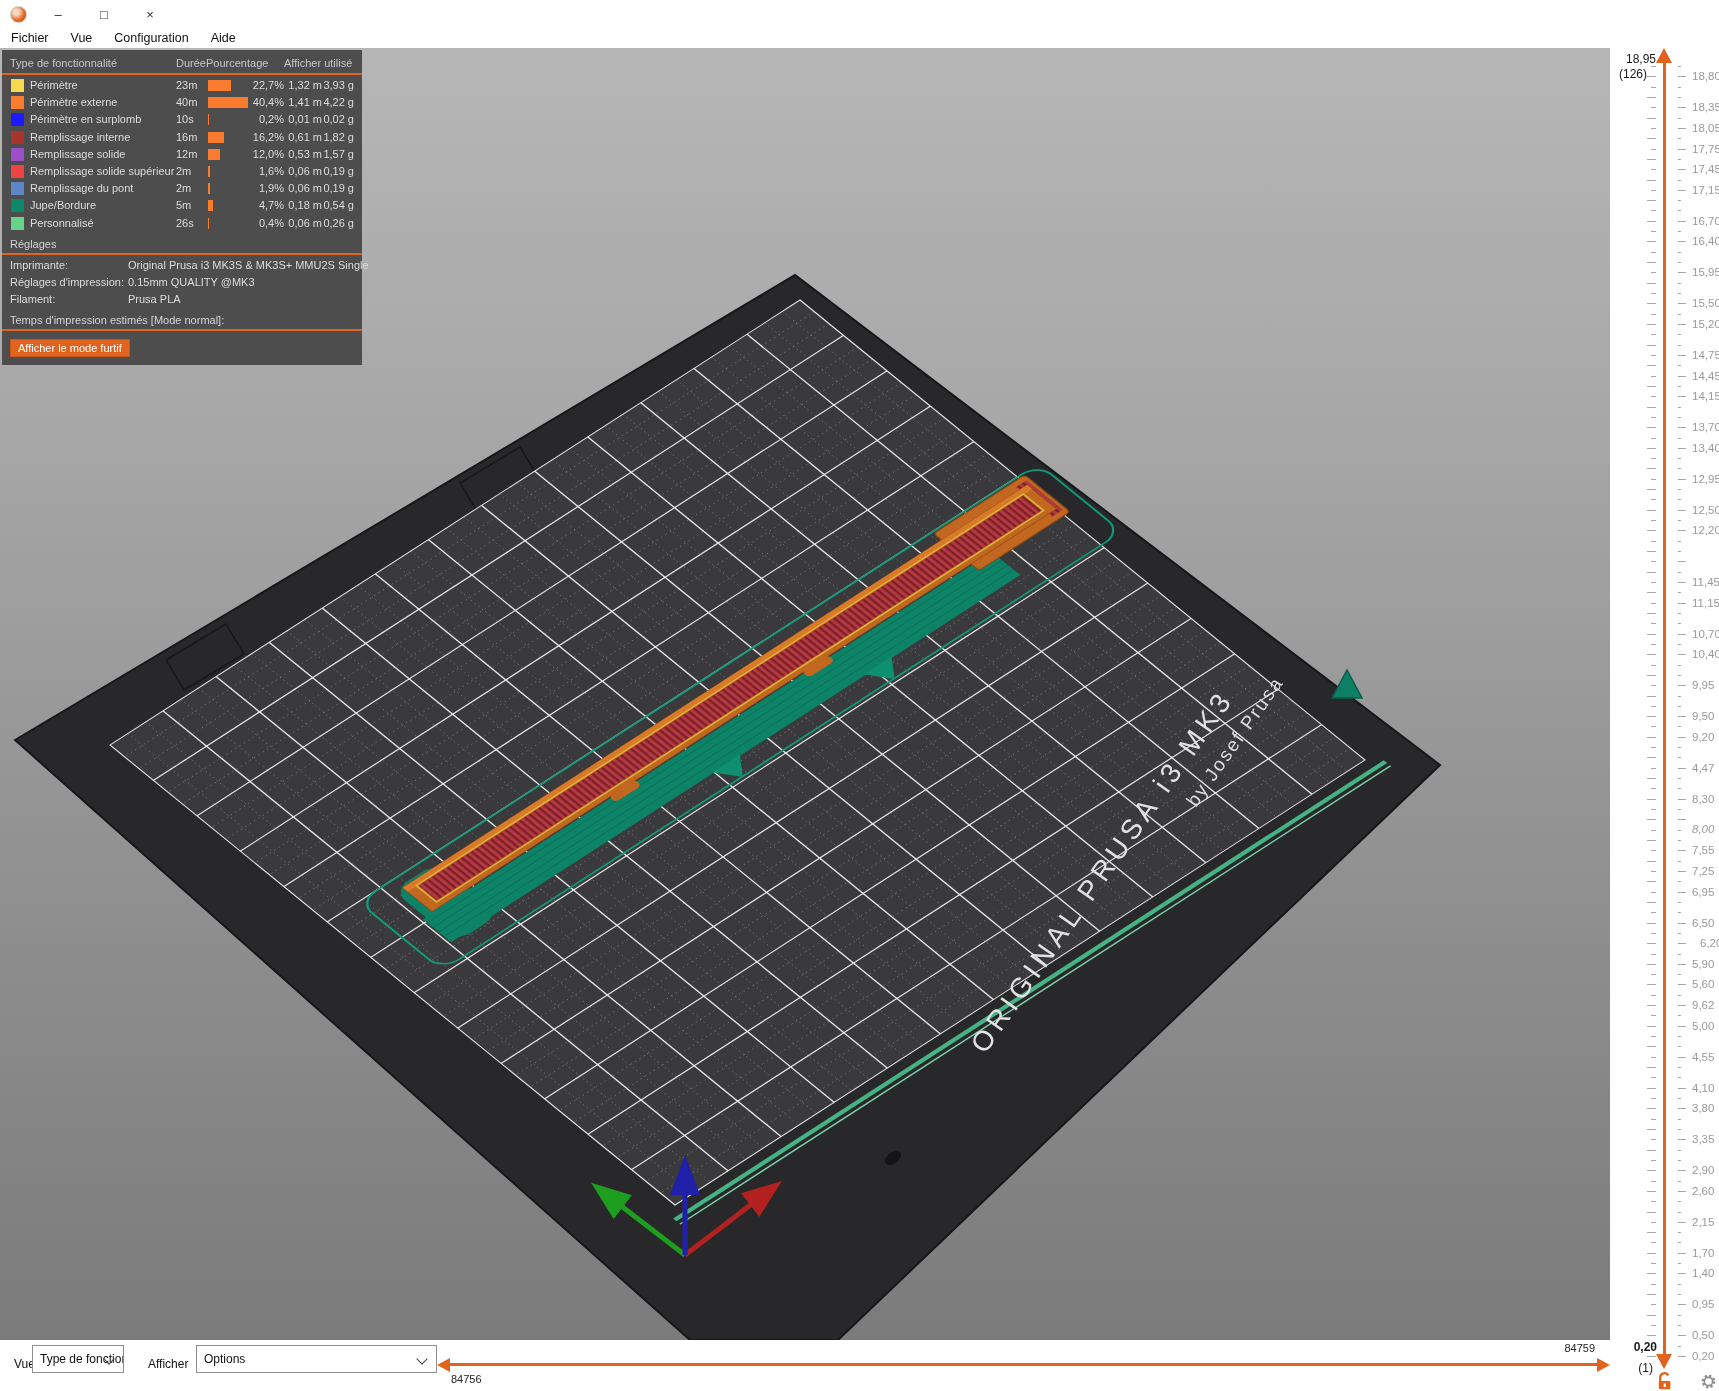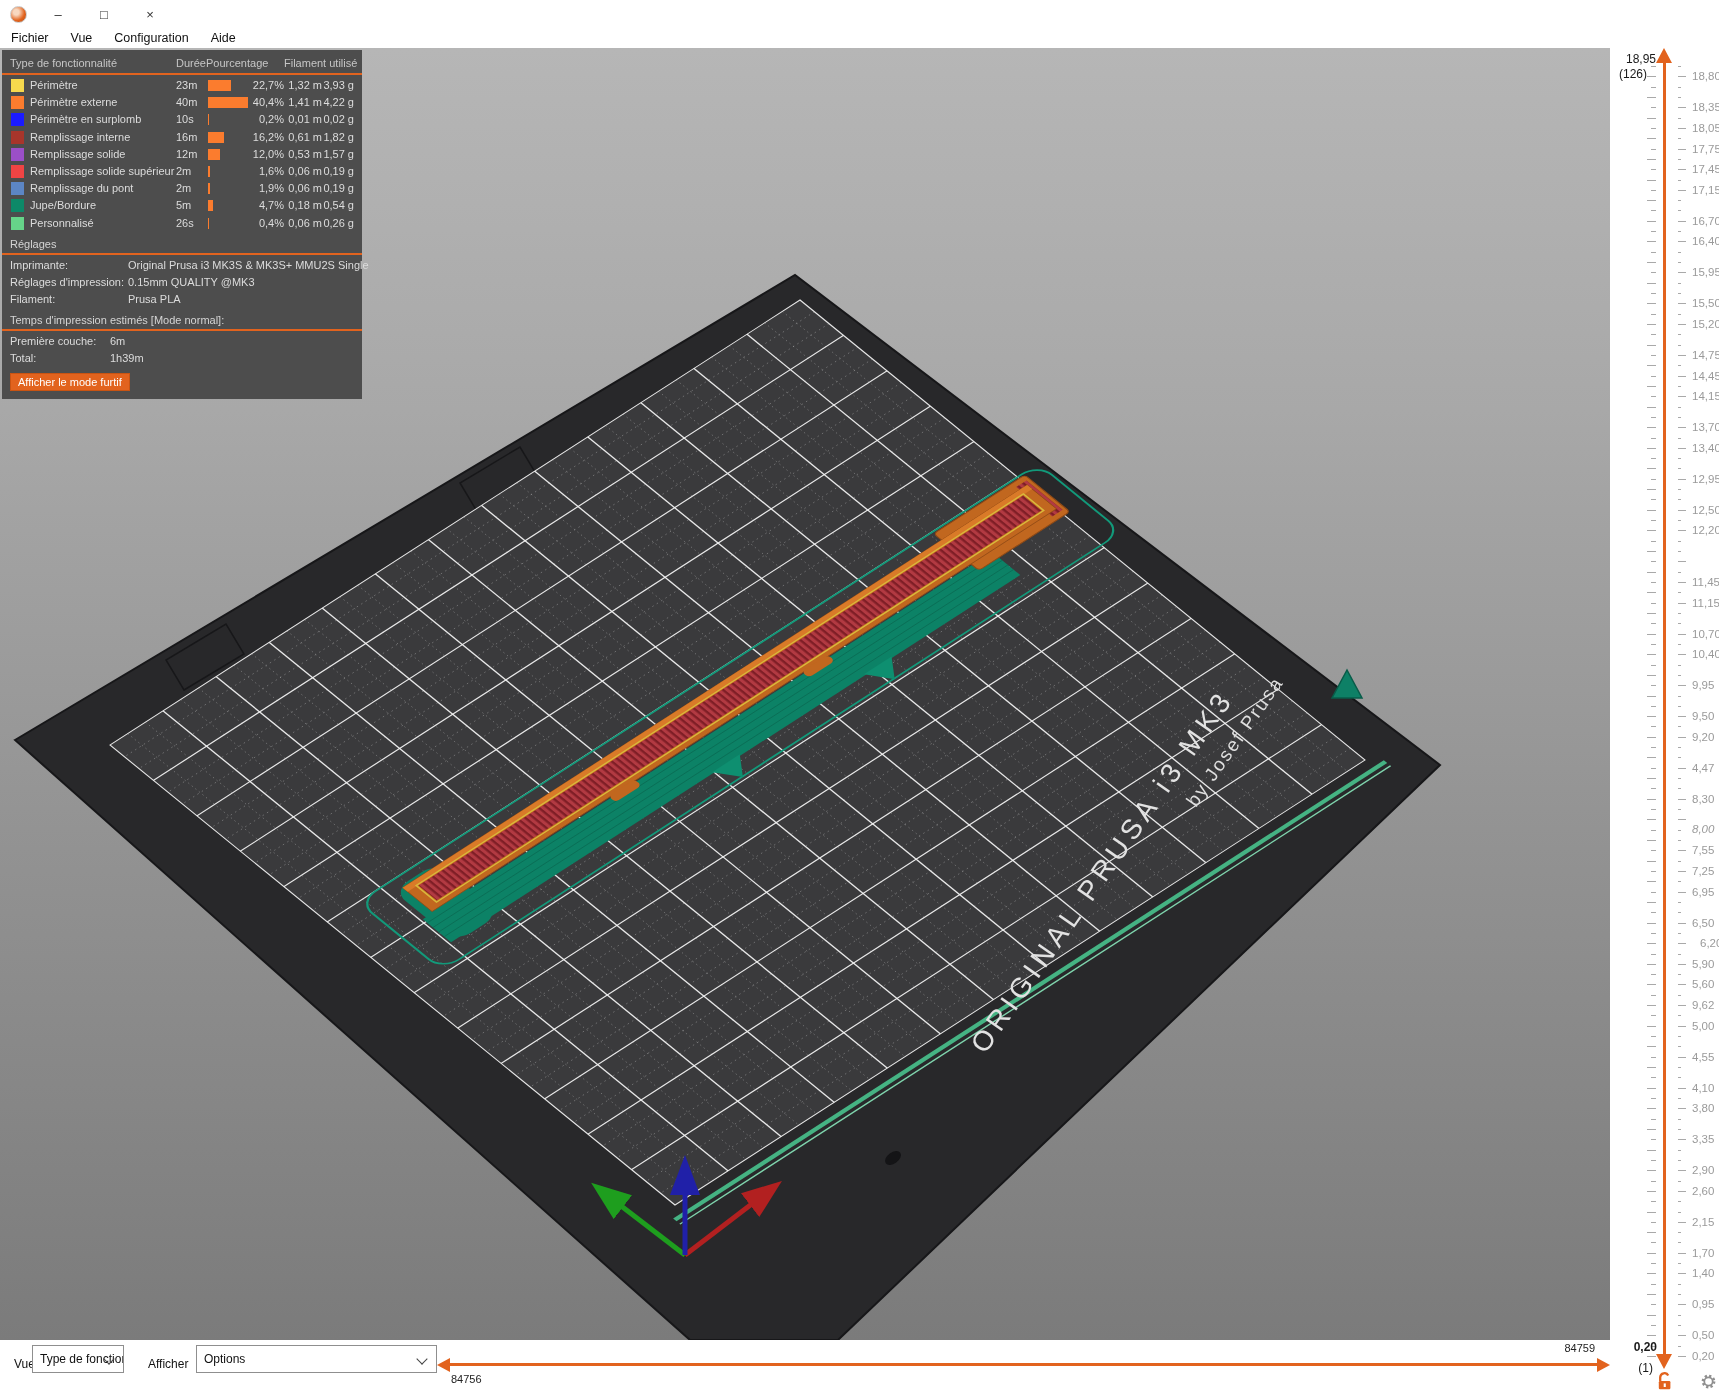--- a/index.html
+++ b/index.html
@@ -245,21 +245,21 @@
       <line x1="685" y1="1207" x2="770" y2="1142" stroke="#b22020" marker-end="url(#arrR)"></line>
       <line x1="685" y1="1207" x2="685" y2="1122" stroke="#2020a8" marker-end="url(#arrB)"></line>
     </g>
   </svg>
 
   <div id="legend">
     <div class="lg-head">
       <span class="h-type">Type de fonctionnalité</span>
       <span>Durée</span>
       <span class="h-pct">Pourcentage</span>
-      <span class="h-fil">Filament utilisé</span>
+      <span class="h-fil">Afficher utilisé</span>
     </div>
     <div class="orange-sep"></div>
     <div id="lg-rows">
         <div class="lg-row">
           <div class="sw" style="background: rgb(246, 217, 77);"></div>
           <span class="lg-label">Périmètre</span>
           <span>23m</span>
           <div class="barpct">
             <div class="pbar" style="width: 23px; background: rgb(251, 124, 46);"></div>
             <span class="ppct">22,7%</span>
@@ -367,30 +367,20 @@
           <span>Réglages d'impression:</span>
           <span>0.15mm QUALITY @MK3</span>
         </div>
         <div class="set-row">
           <span>Filament:</span>
           <span>Prusa PLA</span>
         </div>
       </div>
     <div class="lg-section">Temps d'impression estimés [Mode normal]:</div>
     <div class="orange-sep"></div>
-    <div id="lg-times">
-        <div class="time-row">
-          <span>Première couche:</span>
-          <span>6m</span>
-        </div>
-        <div class="time-row">
-          <span>Total:</span>
-          <span>1h39m</span>
-        </div>
-      </div>
     <button id="stealth">Afficher le mode furtif</button>
   </div>
 </div>
 
 <div id="rightcol">
   <div class="curval" style="left:0;width:46px;top:4px;">18,95</div>
   <div class="curval" style="left:0;width:46px;top:19px;text-align:center;">(126)</div>
   <div id="vartop"></div>
   <div id="vline"></div>
   <div id="varbot"></div>

